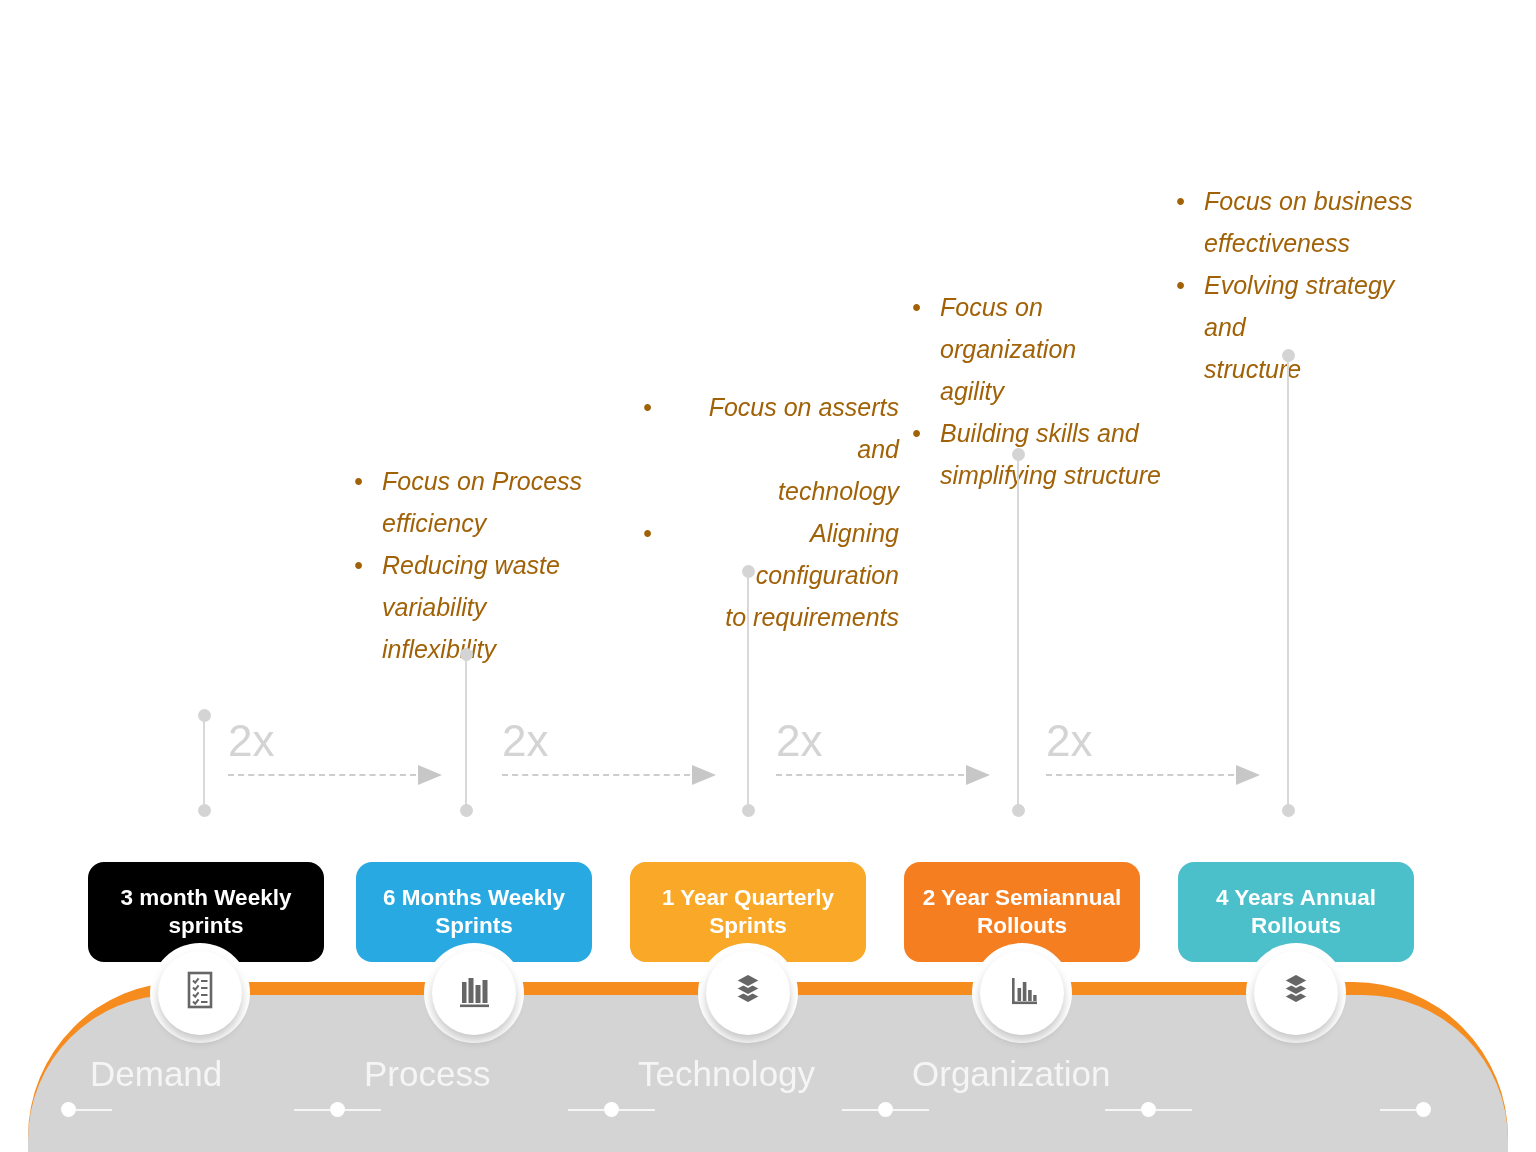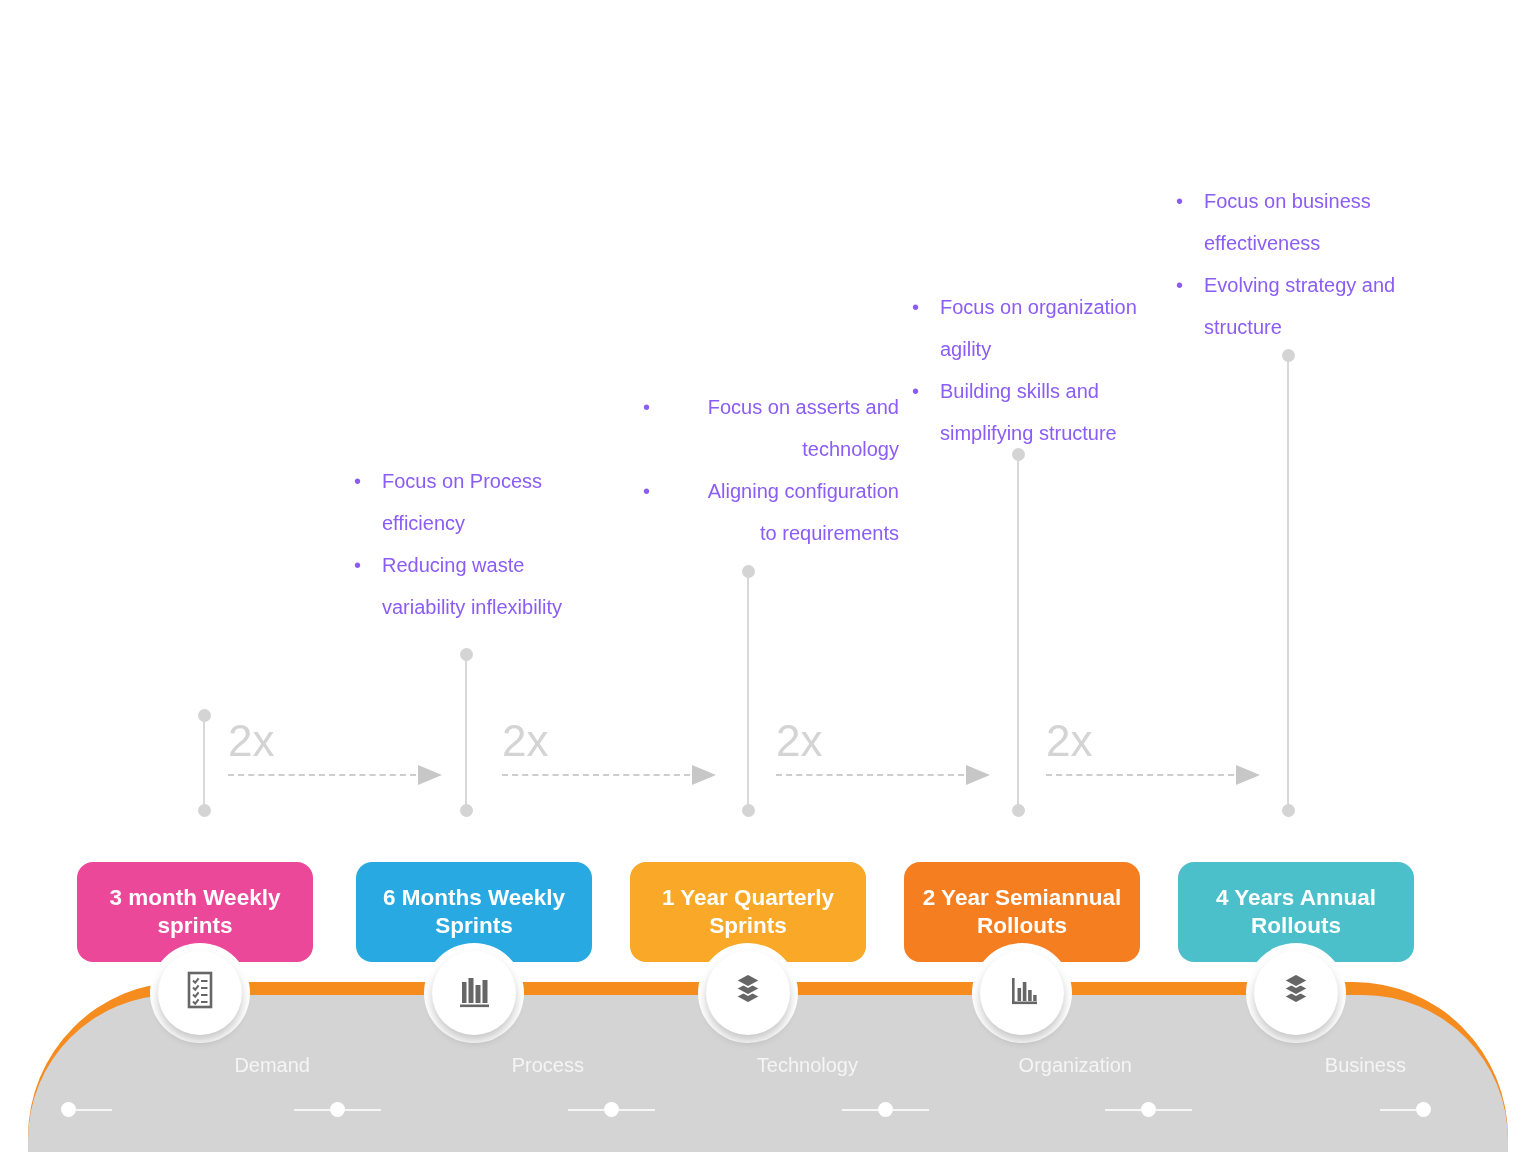--- a/index.html
+++ b/index.html
@@ -5,21 +5,21 @@
   html,body { margin:0; padding:0; background:#ffffff; }
   .slide {
     position:relative; width:1536px; height:1152px; background:#ffffff; overflow:hidden;
     font-family:"Liberation Sans","DejaVu Sans",sans-serif;
   }
   .title {
     position:absolute; left:78px; top:56px; font-size:57px; color:#58595b;
     font-weight:400; letter-spacing:0.5px;
   }
   
-  .bullets { position:absolute; color:#8b5cf6; font-size:20px; }
+  .bullets { position:absolute; color:#a16207; font-size:25px;font-style:italic; }
   .bullets ul { list-style:none; margin:0; padding:0; }
   .bullets li { position:relative; padding-left:38px; line-height:42px; white-space:pre-line; }
   .bullets li::before { content:"\2022"; position:absolute; left:10px; top:0px; }
   .bl1 { left:72px;  top:538px; width:252px; }
   .bl2 { left:344px; top:460px; width:262px; }
   .bl3 { left:633px; top:386px; width:266px;text-align:right; }
   .bl4 { left:902px; top:286px; width:266px; }
   .bl5 { left:1166px; top:180px; width:276px; }
   
   .vline { position:absolute; width:2px; background:#d8d8d8; }
@@ -45,40 +45,40 @@
   .ar2 { left:502px; width:214px; }
   .ar3 { left:776px; width:214px; }
   .ar4 { left:1046px; width:214px; }
   
   .box {
     position:absolute; top:862px; width:236px; height:100px; border-radius:16px;
     color:#fff; font-weight:bold; font-size:22.5px; line-height:28px;
     display:flex; align-items:center; justify-content:center; text-align:center;
     padding:0 8px; box-sizing:border-box;
   }
-  .m1 { left:77px;   background:#ec4899; }
+  .m1 { left:88px;   background:#000000; }
   .m2 { left:356px;  background:#29a9e1; }
   .m3 { left:630px;  background:#f9a827; }
   .m4 { left:904px;  background:#f57e20; }
   .m5 { left:1178px; background:#4bbfca; }
   
   .band { position:absolute; left:28px; top:982px; width:1480px; height:170px;
           background:#f68b1e; border-radius:155px 155px 0 0; }
   .band-inner { position:absolute; top:13px; left:0; right:0; bottom:0;
           background:#d4d4d4; border-radius:145px 145px 0 0; }
   
   .halo { position:absolute; top:943px; width:100px; height:100px; border-radius:50%; background:#fff; }
   .h1 { left:150px; } .h2 { left:424px; } .h3 { left:698px; } .h4 { left:972px; } .h5 { left:1246px; }
   .icircle {
     position:absolute; top:951px; width:84px; height:84px; border-radius:50%; background:#fff;
     box-shadow:0 6px 10px rgba(0,0,0,0.22); display:flex; align-items:center; justify-content:center;
   }
   .i1 { left:158px; } .i2 { left:432px; } .i3 { left:706px; } .i4 { left:980px; } .i5 { left:1254px; }
   
-  .phase { position:absolute; top:1054px; width:220px; text-align:right; font-size:20px; color:#f5f5f5; }
+  .phase { position:absolute; top:1054px; width:220px; text-align:left; font-size:35px; color:#f5f5f5; }
   .p1 { left:90px; } .p2 { left:364px; } .p3 { left:638px; } .p4 { left:912px; } .p5 { left:1186px; }
   .cgroup { position:absolute; top:1102px; display:flex; align-items:center; }
   .cline { width:36px; height:2px; background:#f6f6f6; }
   .cdot { width:15px; height:15px; border-radius:50%; background:#ffffff; }
   .g1 { left:61px; }  .g2 { left:294px; } .g3 { left:568px; }
   .g4 { left:842px; } .g5 { left:1105px; } .g6 { left:1380px; }
 </style>
 </head>
 <body>
 
@@ -223,21 +223,20 @@
           <polygon points="23,6 35,12.5 23,19 11,12.5"></polygon>
         </g>
       </svg>
     </span>
   </div>
 
   <div class="phase p1">Demand</div>
   <div class="phase p2">Process</div>
   <div class="phase p3">Technology</div>
   <div class="phase p4">Organization</div>
-  <div class="phase p5">Business</div>
 
   <div class="cgroup g1">
     <div class="cdot"></div>
       <div class="cline"></div>
   </div>
   <div class="cgroup g2">
     <div class="cline"></div>
       <div class="cdot"></div>
       <div class="cline"></div>
   </div>

